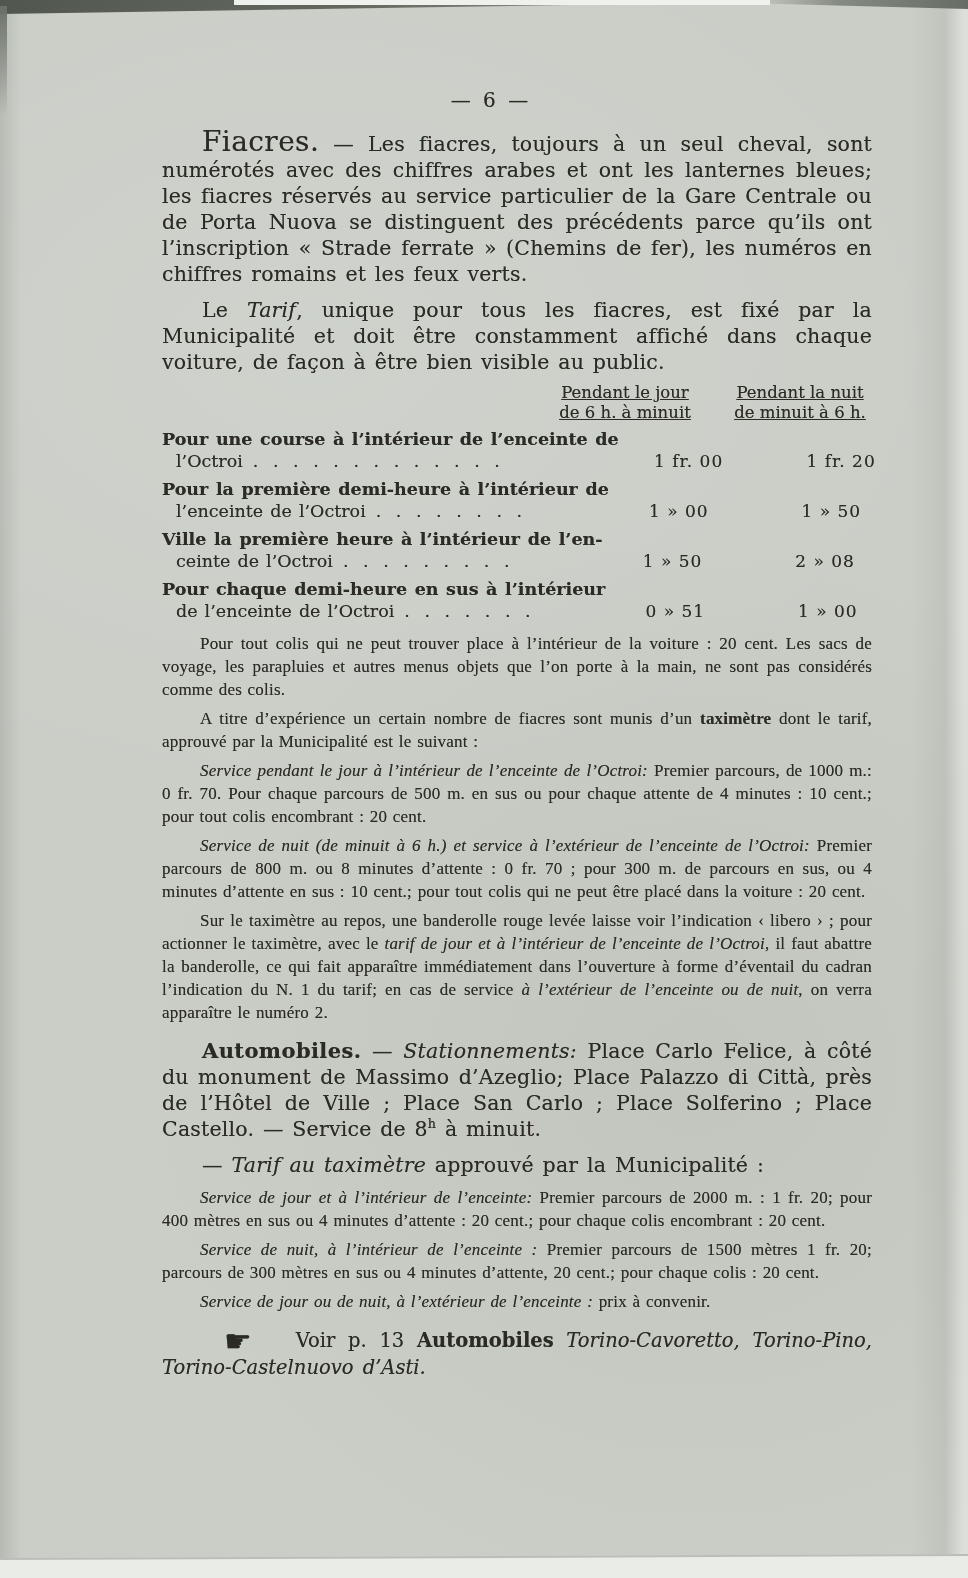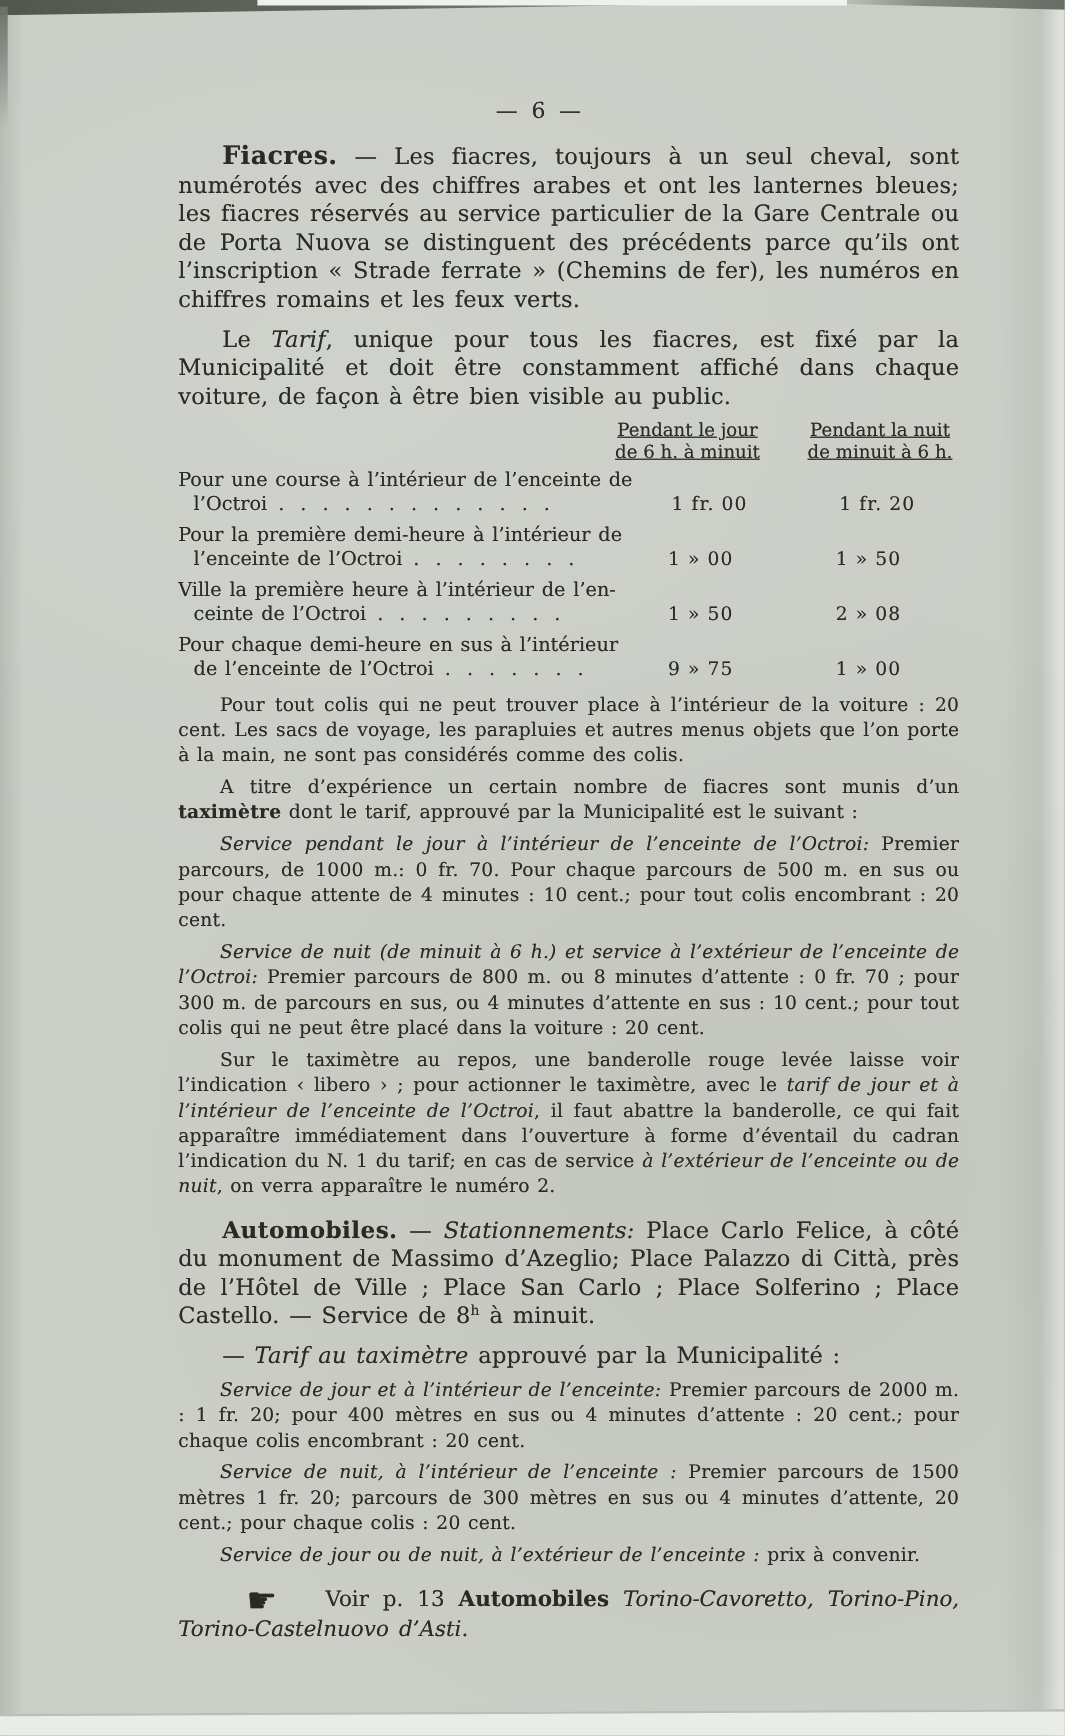--- a/index.html
+++ b/index.html
@@ -30,35 +30,35 @@
     background:linear-gradient(180deg,#6c716a,rgba(108,113,106,0));}
   .edge-bottom{position:absolute;bottom:-4px;left:-6px;width:982px;height:24px;z-index:2;
     background:#e9ece7;border-top:2px solid rgba(148,153,146,.55);transform:rotate(-.25deg);}
   
   .content{position:relative;z-index:1;padding:88px 96px 0 162px;}
   p{margin:0;text-align:justify;}
   .pagenum{position:relative;left:-26px;text-align:center;font-size:20px;letter-spacing:3px;margin:0 0 17px;}
   .body{font-size:20.5px;line-height:26px;word-spacing:2px;letter-spacing:.2px;}
   .small{font-size:17px;line-height:23px;word-spacing:1.2px;letter-spacing:.2px;}
   .ind{text-indent:40px;}
-  .ind-sm{text-indent:38px;}
+  .ind-sm{text-indent:38px;font-family:Liberation Serif, serif;}
   .b{font-weight:bold;}
   .i{font-style:italic;}
-  .lede{font-size:23px;font-weight:bold;letter-spacing:.4px;}
+  .lede{font-size:28px;font-weight:normal;letter-spacing:.4px;}
   .auto-head{font-size:21px;font-weight:bold;letter-spacing:.4px;}
   sup{font-size:62%;vertical-align:super;line-height:0;}.mb6{margin-bottom:6px;}.mb8{margin-bottom:8px;}
   .mb10{margin-bottom:10px;}.mb14{margin-bottom:14px;}
   
   .fare{margin-bottom:10px;}
   .thead{display:grid;grid-template-columns:1fr 170px 180px;font-size:16.5px;line-height:20px;
     margin-bottom:5px;transform:translateX(18px);text-decoration:underline;}
   .thead .h{text-align:center;white-space:nowrap;}
   .trow{display:grid;grid-template-columns:1fr 140px 165px;font-size:17.5px;line-height:22px;margin-bottom:6px;}
   .trow .lbl{word-spacing:1.5px;}
-  .trow .l1{white-space:nowrap;}
+  .trow .l1{white-space:nowrap;font-weight:bold;}
   .trow .l2{white-space:nowrap;padding-left:14px;}
   .dots{word-spacing:9px;padding-left:10px;}
   .price{align-self:end;text-align:center;white-space:nowrap;letter-spacing:1px;font-size:17px;}
   
   .footer{font-size:19.5px;line-height:27px;text-indent:62px;word-spacing:3px;}
   .manicule{font-family:"DejaVu Sans",sans-serif;font-size:31px;line-height:0;vertical-align:-5px;
     margin-right:44px;letter-spacing:0;}
 </style>
 </head>
 <body>
@@ -116,21 +116,21 @@
         </div>
         <div class="price">1 » 50</div>
         <div class="price">2 » 08</div>
       </div>
 
       <div class="trow">
         <div class="lbl">
           <div class="l1">Pour chaque demi-heure en sus à l’intérieur</div>
           <div class="l2"><span>de l’enceinte de l’Octroi</span><span class="dots">. . . . . . .</span></div>
         </div>
-        <div class="price">9 » 75</div>
+        <div class="price">0 » 51</div>
         <div class="price">1 » 00</div>
       </div>
     </div>
 
     <p class="small ind-sm mb6">Pour tout colis qui ne peut trouver place à l’intérieur de la voiture : 20 cent. Les sacs de voyage, les parapluies et autres menus objets que l’on porte à la main, ne sont pas considérés comme des colis.</p>
 
     <p class="small ind-sm mb6"><span>A titre d’expérience un certain nombre de fiacres sont munis d’un </span><span class="b">taximètre</span><span> dont le tarif, approuvé par la Municipalité est le suivant :</span></p>
 
     <p class="small ind-sm mb6"><span class="i">Service pendant le jour à l’intérieur de l’enceinte de l’Octroi:</span><span> Premier parcours, de 1000 m.: 0 fr. 70. Pour chaque parcours de 500 m. en sus ou pour chaque attente de 4 minutes : 10 cent.; pour tout colis encombrant : 20 cent.</span></p>
 

